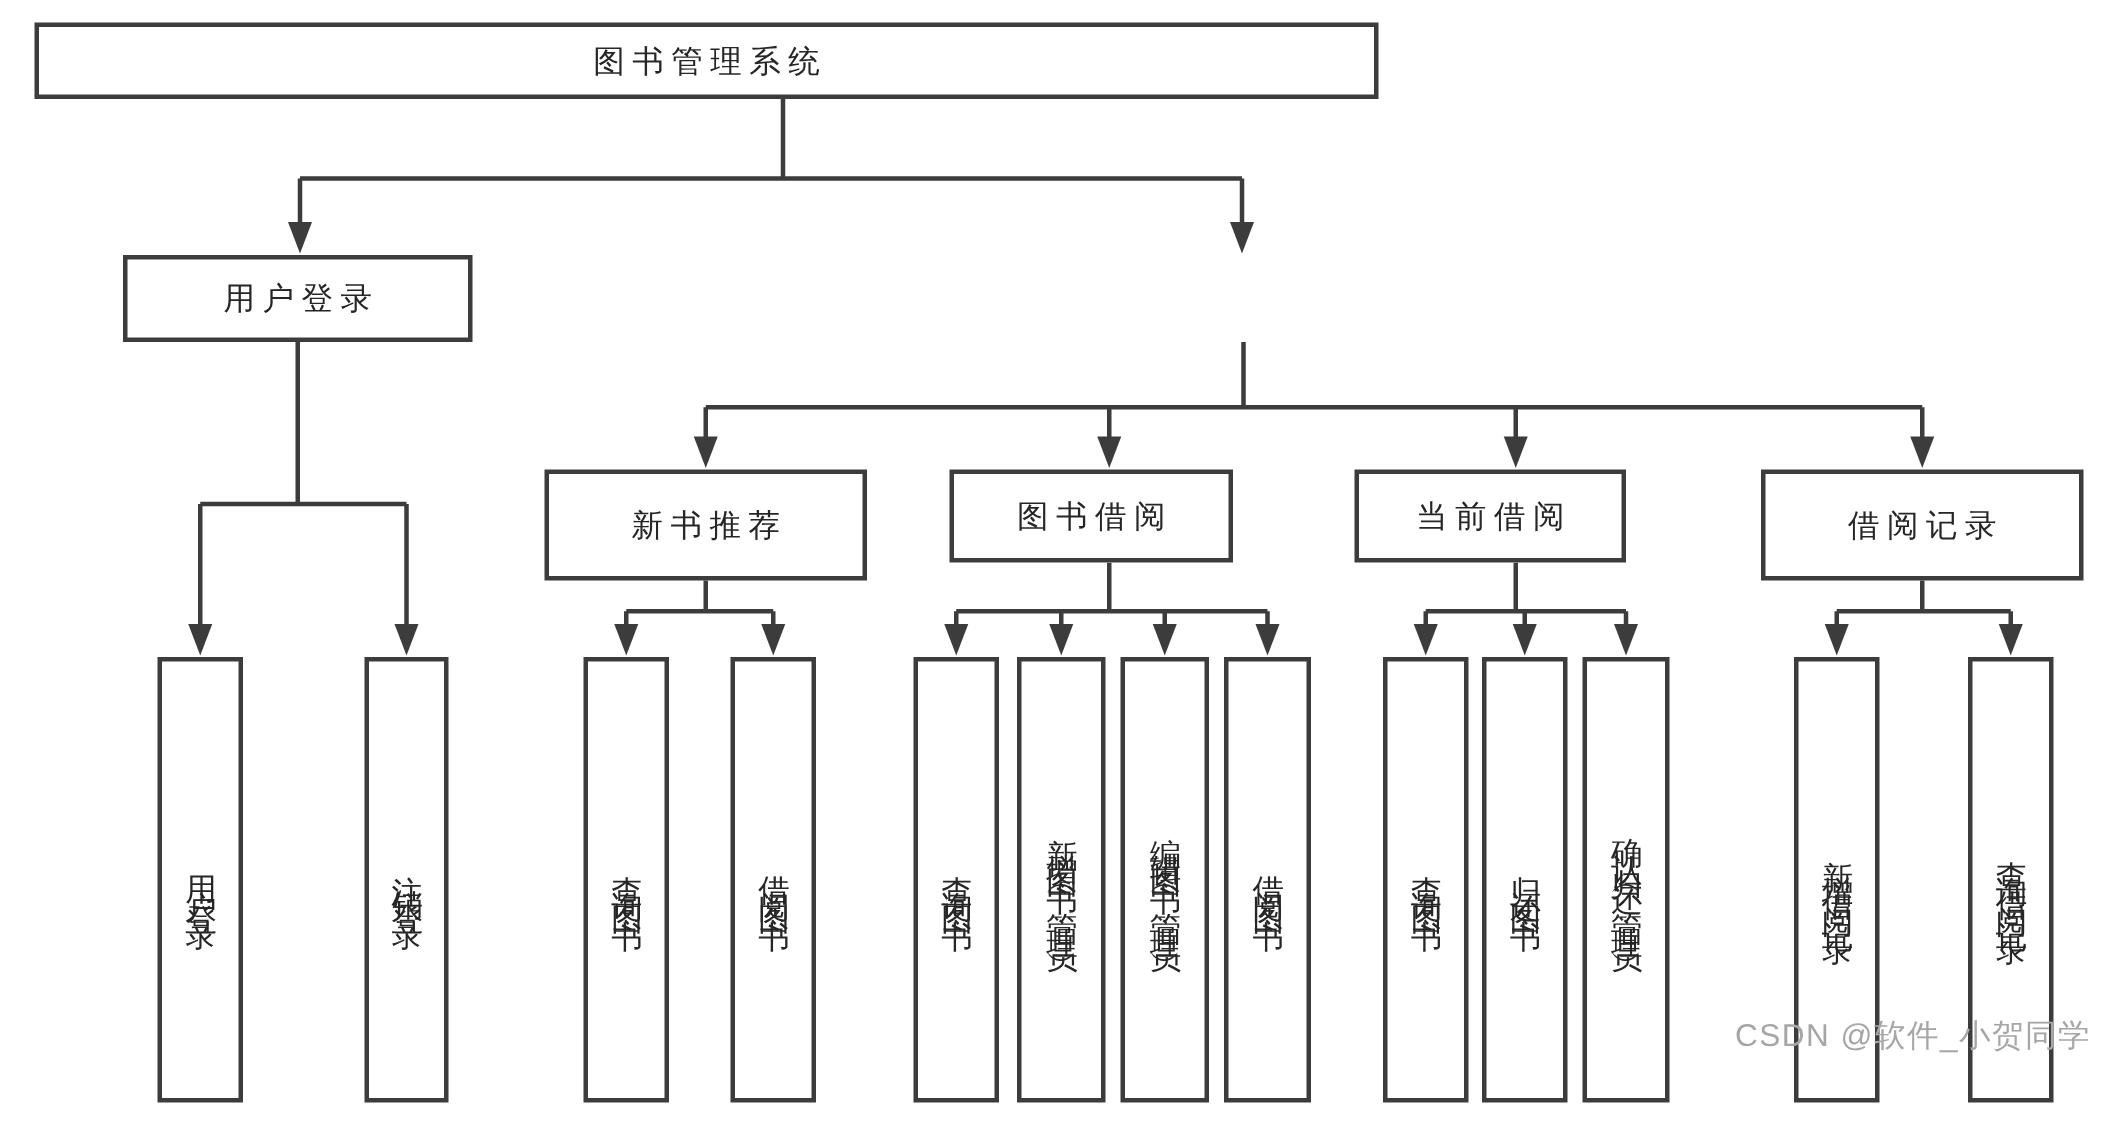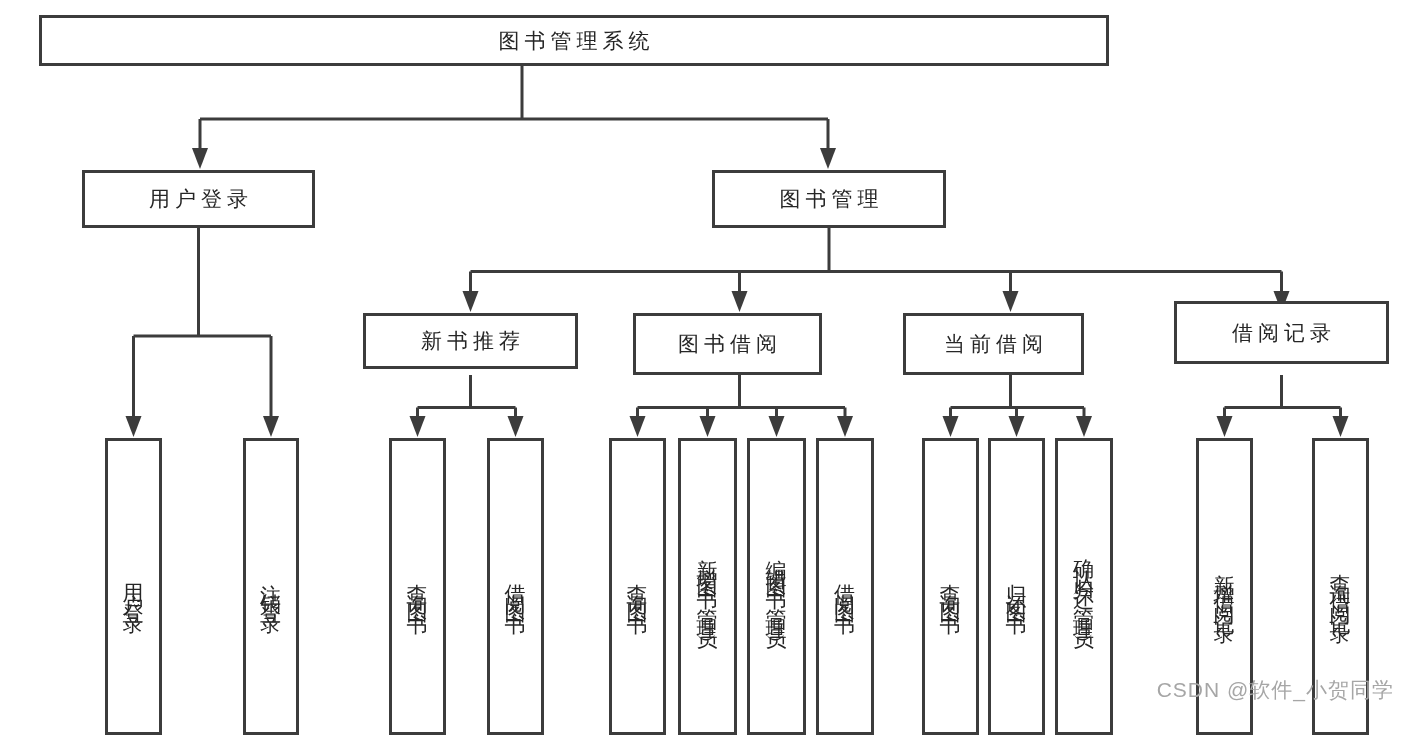--- a/index.html
+++ b/index.html
@@ -100,29 +100,28 @@
       <polygon points="768.5,416 784.5,416 776.5,437"></polygon>
       <polygon points="837,416 853,416 845,437"></polygon>
       <polygon points="942.5,416 958.5,416 950.5,437"></polygon>
       <polygon points="1008.5,416 1024.5,416 1016.5,437"></polygon>
       <polygon points="1076,416 1092,416 1084,437"></polygon>
       <polygon points="1216.5,416 1232.5,416 1224.5,437"></polygon>
       <polygon points="1332.5,416 1348.5,416 1340.5,437"></polygon>
     </g>
   </svg>
 
-  <div class="hbox" style="left:39px;top:15px;width:1070px;height:51px">图书管理系统</div>
+  <div class="hbox" style="left:23px;top:15px;width:896px;height:51px">图书管理系统</div>
 
   <div class="hbox" style="left:82px;top:170px;width:233px;height:58px">用户登录</div>
-  <div class="hbox" style="left:712px;top:170px;width:234px;height:58px">图书管理</div>
 
-  <div class="hbox" style="left:363px;top:313px;width:215px;height:56px">新书推荐</div>
+  <div class="hbox" style="left:363px;top:313px;width:215px;height:74px">新书推荐</div>
   <div class="hbox" style="left:633px;top:313px;width:189px;height:62px">图书借阅</div>
   <div class="hbox" style="left:903px;top:313px;width:181px;height:62px">当前借阅</div>
-  <div class="hbox" style="left:1174px;top:301px;width:215px;height:63px">借阅记录</div>
+  <div class="hbox" style="left:1174px;top:313px;width:215px;height:74px">借阅记录</div>
 
   <div class="vbox" style="left:105px;width:57px">
     <span>用户登录</span>
   </div>
   <div class="vbox" style="left:243px;width:56px">
     <span>注销登录</span>
   </div>
 
   <div class="vbox" style="left:389px;width:57px">
     <span>查询图书</span>

